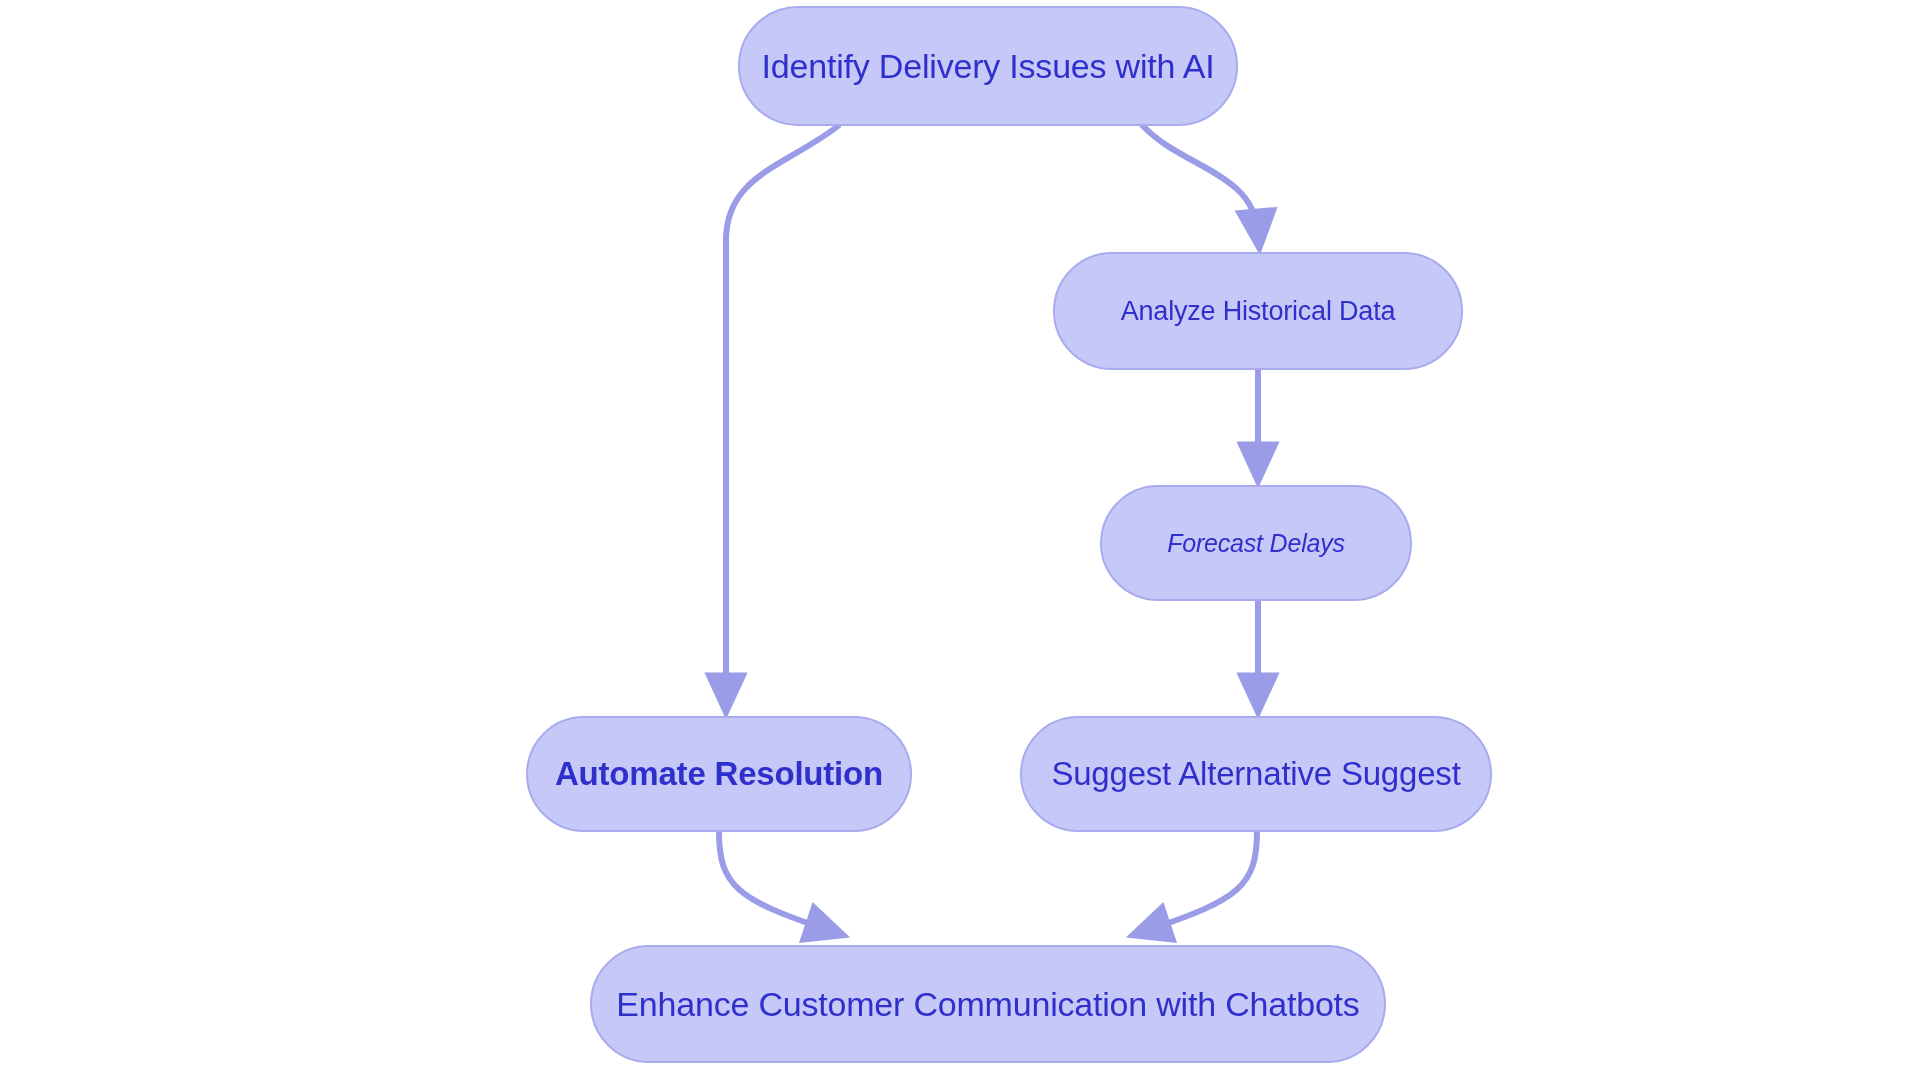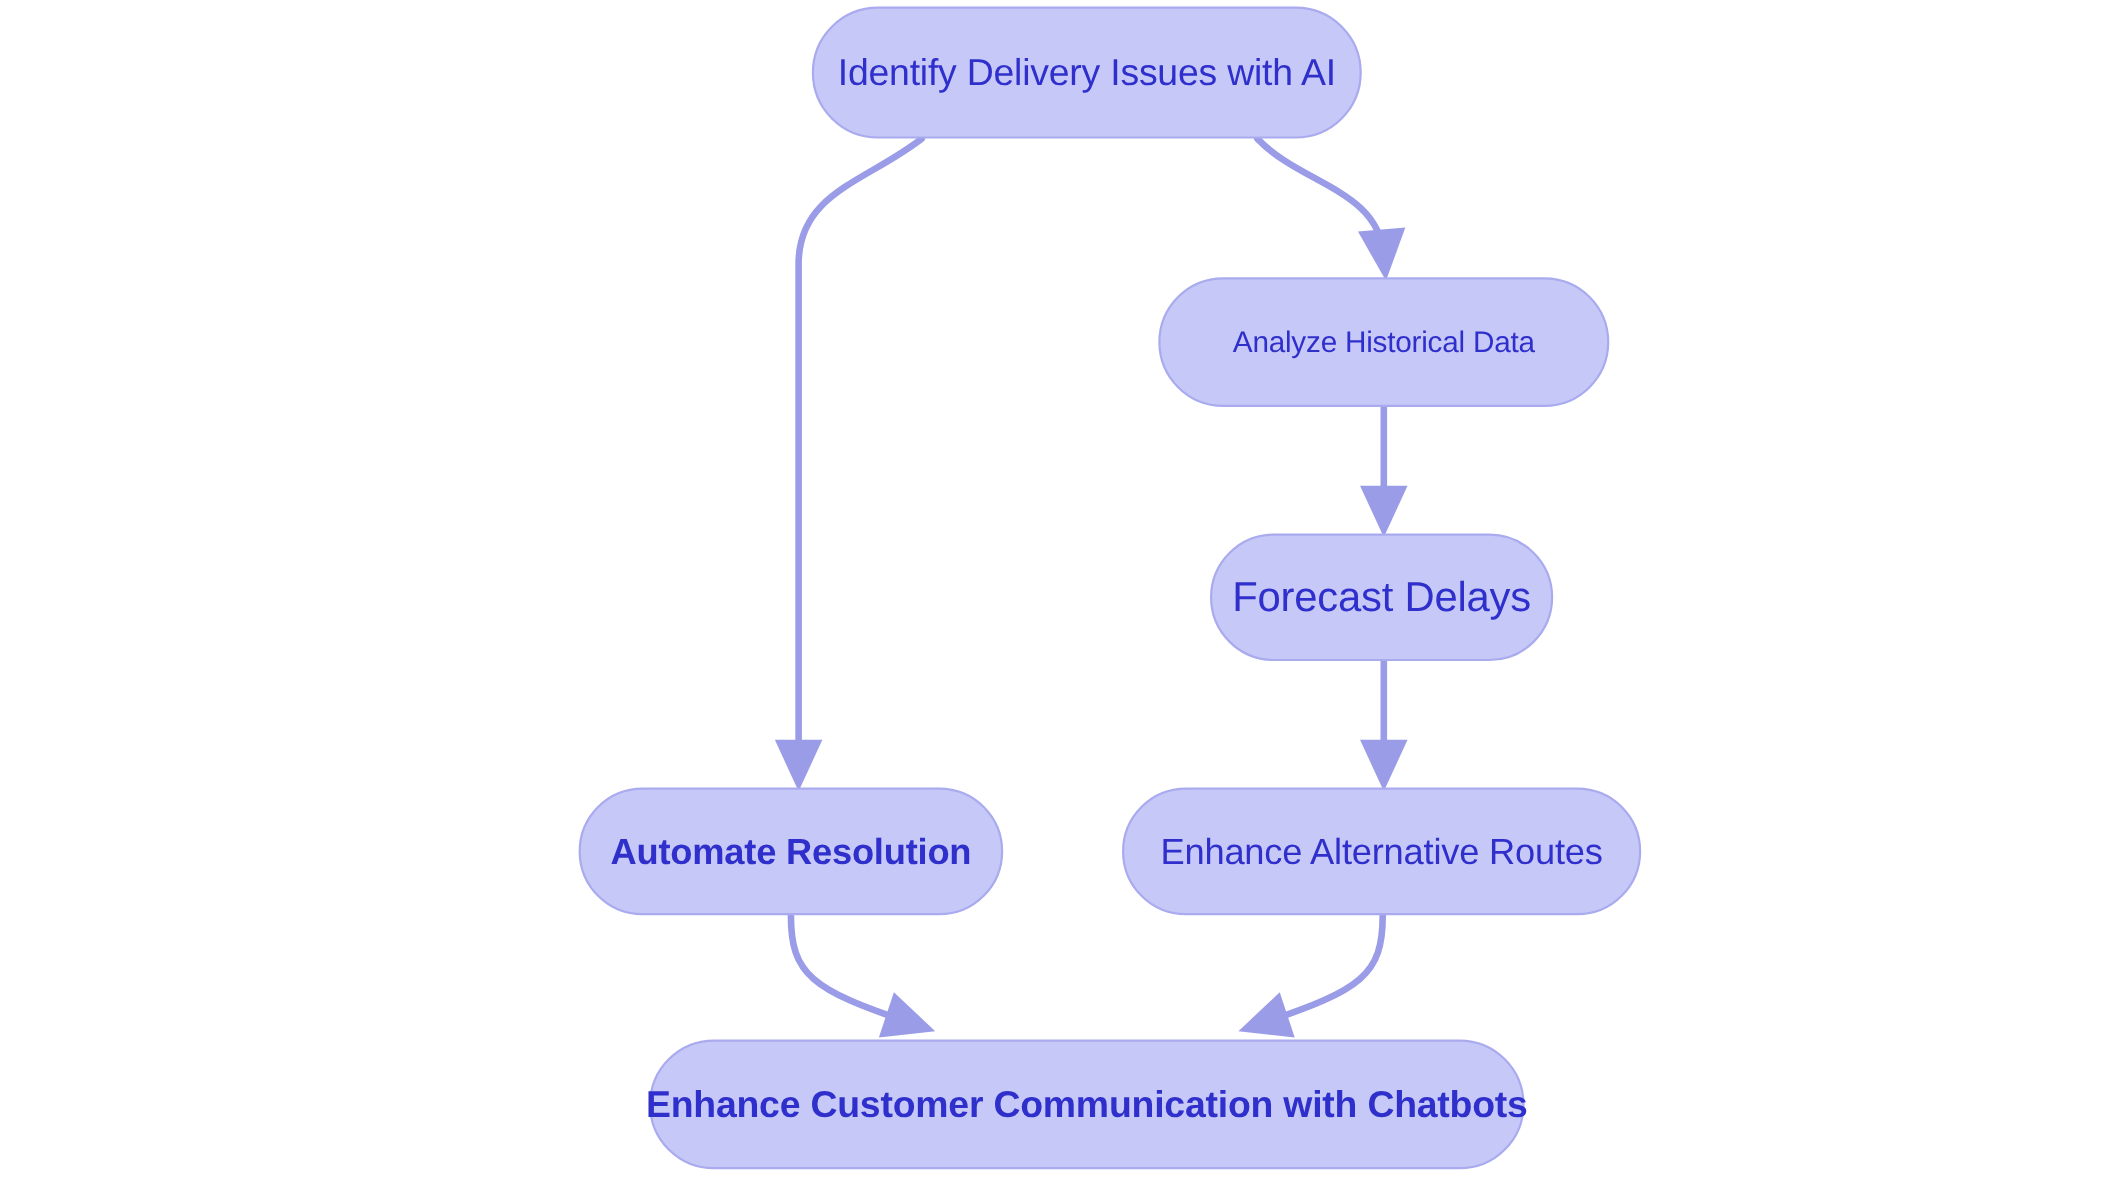--- a/index.html
+++ b/index.html
@@ -44,27 +44,27 @@
     font-family: "Liberation Sans", sans-serif;
     font-weight: 400;
     white-space: nowrap;
     letter-spacing: -0.2px;
   }
   .n-root   { left: 690px; top: 6px;   width: 500px; height: 120px; }
   .n-root   .node-label { font-size: 34px; }
   .n-analyze{ left: 1005px; top: 252px; width: 410px; height: 118px; }
   .n-analyze .node-label { font-size: 27px; }
   .n-forecast{ left: 1052px; top: 485px; width: 312px; height: 116px; }
-  .n-forecast .node-label { font-size: 38px; }
+  .n-forecast .node-label { font-size: 25px; font-style: italic; }
   .n-automate{ left: 478px; top: 716px; width: 386px; height: 116px; }
   .n-automate .node-label { font-size: 33px; font-weight: bold; }
   .n-routes { left: 972px; top: 716px; width: 472px; height: 116px; }
   .n-routes .node-label { font-size: 33px; }
   .n-enhance{ left: 542px; top: 945px; width: 796px; height: 118px; }
-  .n-enhance .node-label { font-size: 34px; font-weight: bold; }
+  .n-enhance .node-label { font-size: 34px; }
 </style>
 </head>
 <body>
 
 <div id="flow-root">
 
   <svg id="edge-layer" viewBox="0 0 1920 1083" width="1920" height="1083" xmlns="http://www.w3.org/2000/svg">
     <defs>
       <marker id="arrowhead" markerWidth="9" markerHeight="9" refX="4.5" refY="4.5" orient="auto" markerUnits="strokeWidth">
         <path d="M 0.6 0.9 L 8.4 4.5 L 0.6 8.1 z" fill="#9a9ce8"></path>
@@ -94,20 +94,20 @@
 
   <div class="node n-forecast">
     <span class="node-label">Forecast Delays</span>
   </div>
 
   <div class="node n-automate">
     <span class="node-label">Automate Resolution</span>
   </div>
 
   <div class="node n-routes">
-    <span class="node-label">Enhance Alternative Routes</span>
+    <span class="node-label">Suggest Alternative Suggest</span>
   </div>
 
   <div class="node n-enhance">
     <span class="node-label">Enhance Customer Communication with Chatbots</span>
   </div>
 
 </div>
 
 </body></html>

